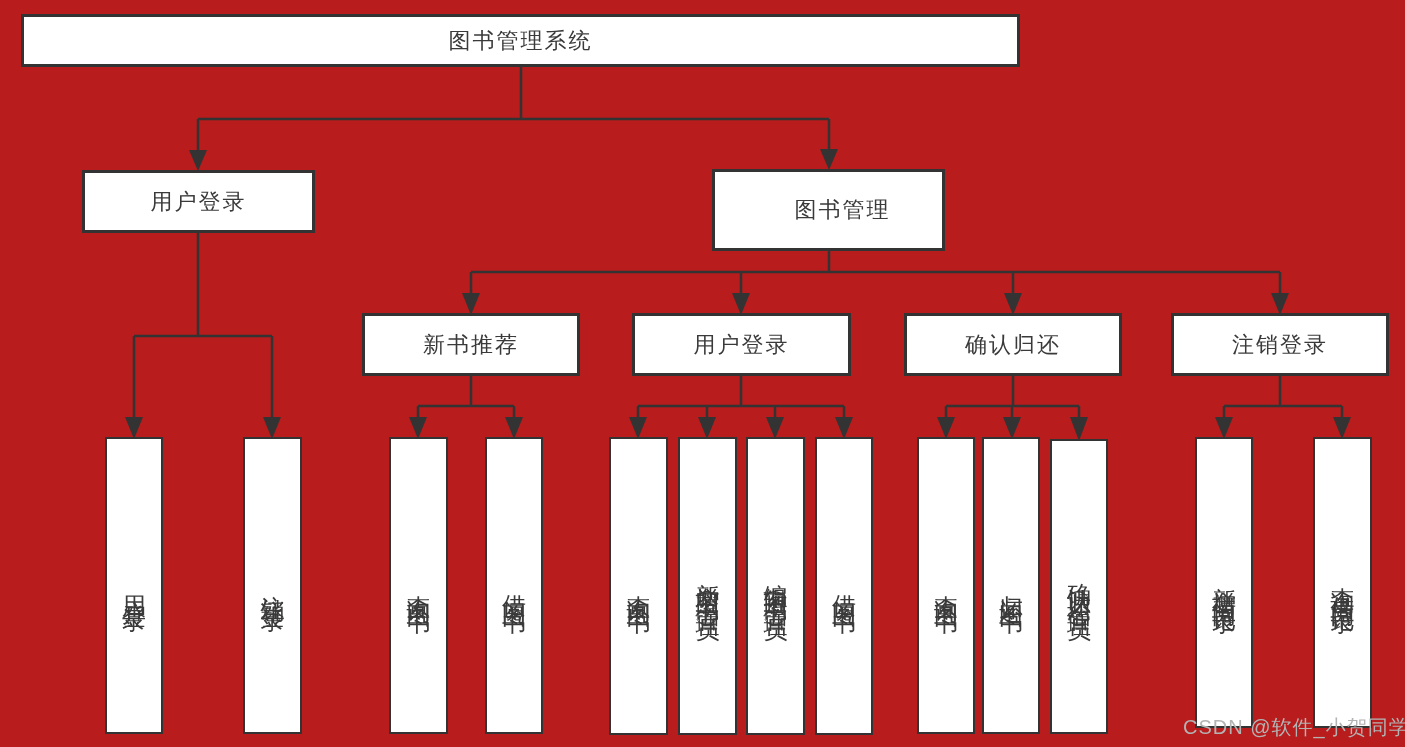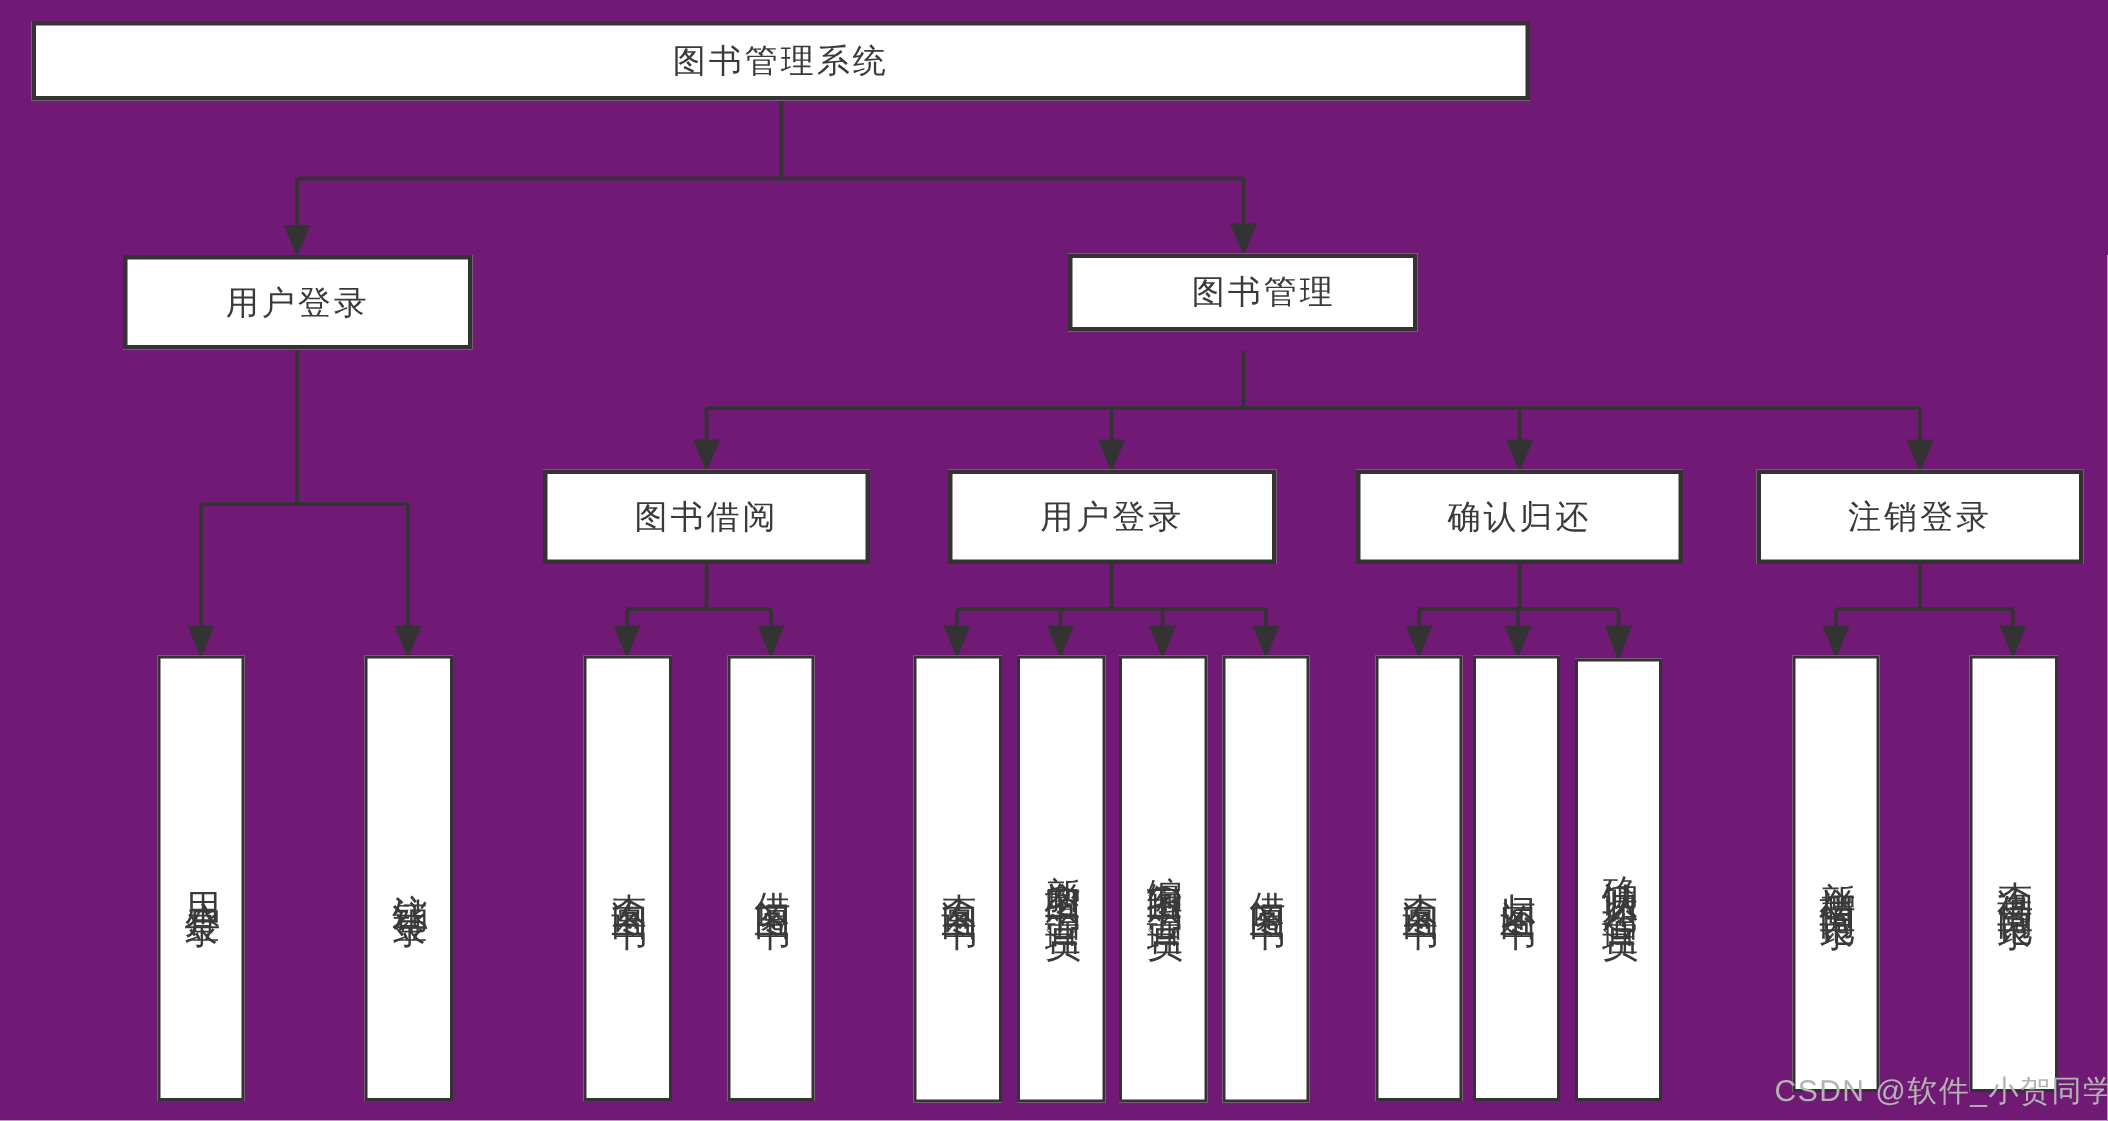--- a/index.html
+++ b/index.html
@@ -1,17 +1,17 @@
 <!DOCTYPE html>
 <html><head>
 <meta charset="utf-8">
 <style>
   html,body{margin:0;padding:0;background:#fff;}
   .canvas{
-    position:relative;width:1405px;height:747px;background:#701a75;
+    position:relative;width:1405px;height:747px;background:#b91c1c;
     font-family:"Liberation Sans","DejaVu Sans",sans-serif;overflow:hidden;
   }
   svg.connectors{position:absolute;left:0;top:0;z-index:1;}
   .hbox{
     position:absolute;box-sizing:border-box;background:#ffffff;
     border:3px solid #333333;display:flex;align-items:center;justify-content:center;
     font-size:22px;letter-spacing:2px;color:#3a3a3a;z-index:2;
   }
   .vbox{
     position:absolute;box-sizing:border-box;background:#ffffff;
@@ -83,26 +83,26 @@
     </g>
   </svg>
 
   <div class="hbox" style="left:21px;top:14px;width:999px;height:53px;">
     <span>图书管理系统</span>
   </div>
 
   <div class="hbox" style="left:82px;top:170px;width:233px;height:63px;">
     <span>用户登录</span>
   </div>
-  <div class="hbox" style="left:712px;top:169px;width:233px;height:52px;padding-left:28px;">
+  <div class="hbox" style="left:712px;top:169px;width:233px;height:82px;padding-left:28px;">
     <span>图书管理</span>
   </div>
 
   <div class="hbox" style="left:362px;top:313px;width:218px;height:63px;">
-    <span>图书借阅</span>
+    <span>新书推荐</span>
   </div>
   <div class="hbox" style="left:632px;top:313px;width:219px;height:63px;">
     <span>用户登录</span>
   </div>
   <div class="hbox" style="left:904px;top:313px;width:218px;height:63px;">
     <span>确认归还</span>
   </div>
   <div class="hbox" style="left:1171px;top:313px;width:218px;height:63px;">
     <span>注销登录</span>
   </div>

